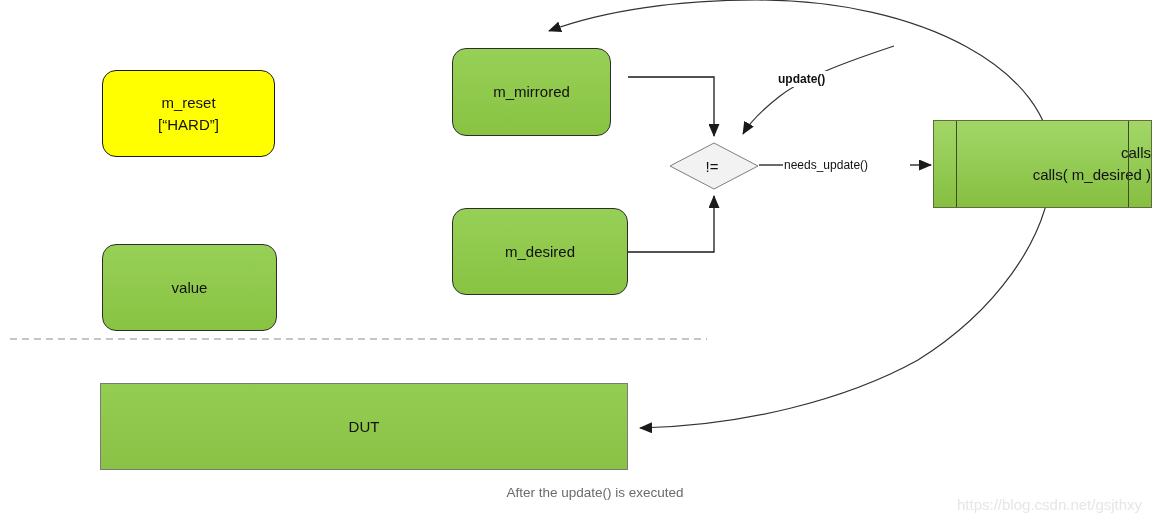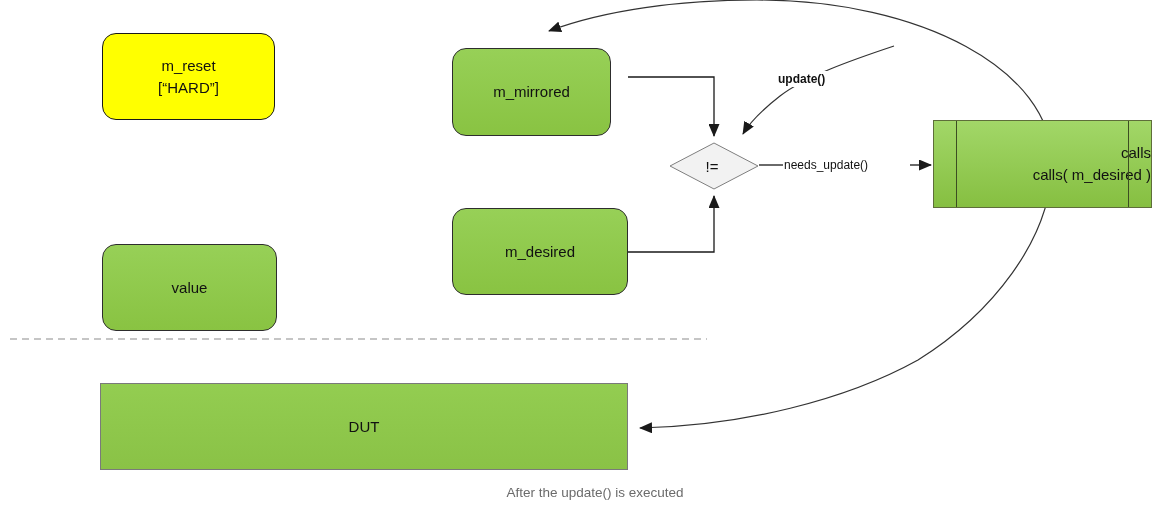--- a/index.html
+++ b/index.html
@@ -16,21 +16,21 @@
   .wire{fill:none;stroke:var(--line);stroke-width:1.3px;}
   .wire.thin{stroke:#333;stroke-width:1.2px;}
   .dashed{fill:none;stroke:#8c8c8c;stroke-width:1.2px;stroke-dasharray:7 5;}
   .diamond{fill:var(--diamond-fill);stroke:#7f7f7f;stroke-width:1px;}
 
   
   .node{position:absolute;z-index:2;display:flex;flex-direction:column;align-items:center;
         justify-content:center;text-align:center;font-size:15px;color:#111;line-height:1.45;}
   .rounded{border:1.5px solid #2d2d2d;border-radius:14px;
            background:linear-gradient(180deg,#97d057 0%,#89c342 100%);}
-  .rounded.yellow{background:var(--node-yellow);border-color:#1a1a1a;}
+  .rounded.yellow{background:var(--node-yellow);border-color:#1a1a1a;margin-top:37px;}
   .rect{border:1px solid #7a7a7a;background:linear-gradient(180deg,#93cd51 0%,#8ac246 100%);}
   .calls-box{border:1px solid #5e6e3a;background:linear-gradient(180deg,#a2d768 0%,#86bf41 100%);align-items:flex-end;}
   .calls-box::before,.calls-box::after{content:"";position:absolute;top:0;bottom:0;width:1px;
            background:#3c4d22;}
   .calls-box::before{left:22px;}
   .calls-box::after{right:22px;}
 
   
   .lbl{position:absolute;z-index:3;color:#111;white-space:nowrap;}
   .lbl-diamond{font-size:15px;transform:translate(-50%,-50%);}
@@ -96,13 +96,14 @@
   </div>
 
   <div class="lbl lbl-diamond" style="left:712px;top:166px;">!=</div>
 
   <div class="lbl lbl-needs" style="left:784px;top:165px;">needs_update()</div>
 
   <div class="lbl lbl-update" style="left:775px;top:71px;">update()</div>
 
   <div class="lbl lbl-caption" style="left:595px;top:492px;">After the update() is executed</div>
 
+  <div class="lbl lbl-watermark" style="left:957px;top:496px;">https://blog.csdn.net/gsjthxy</div>
 </div>
 
 </body></html>

